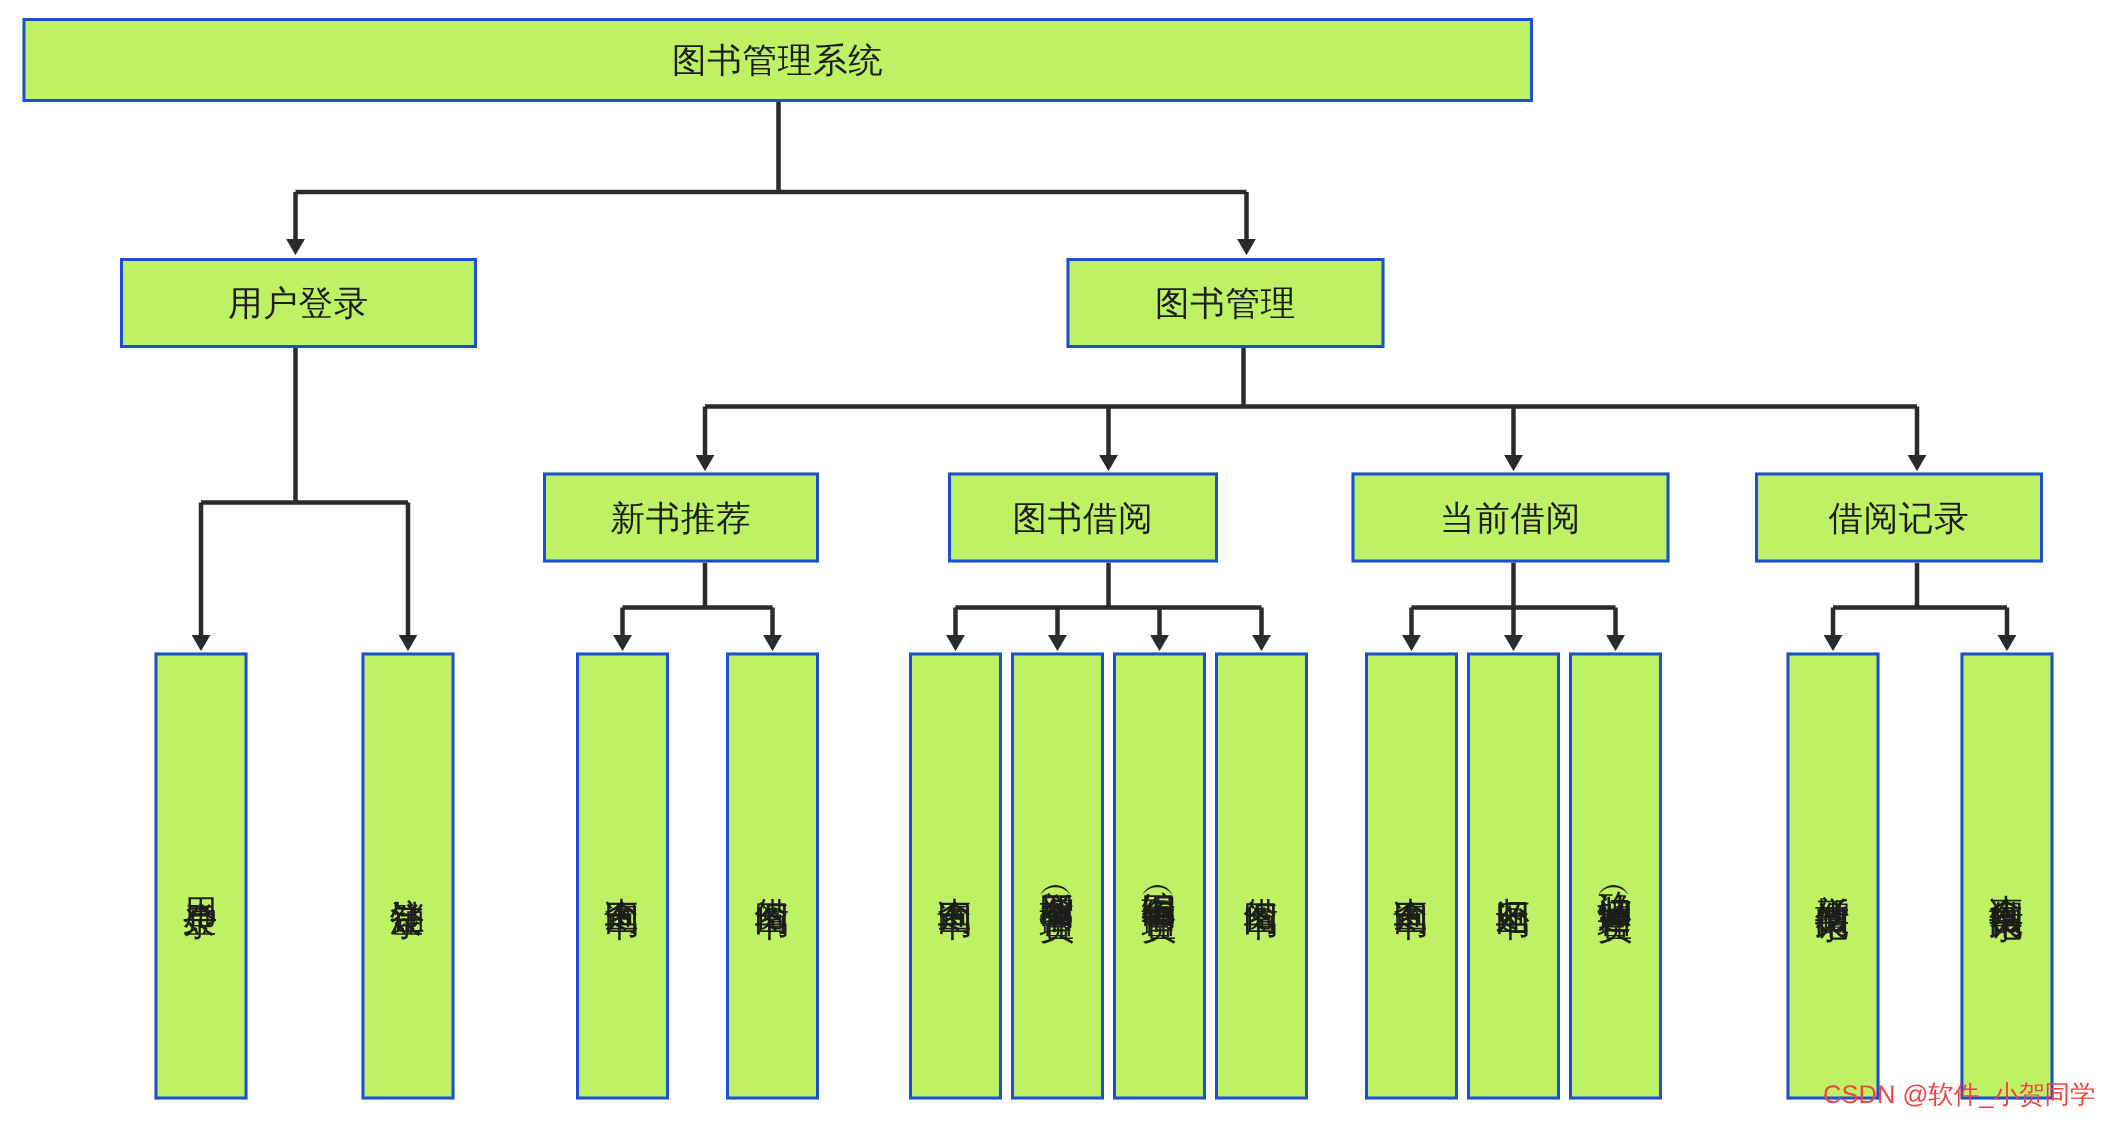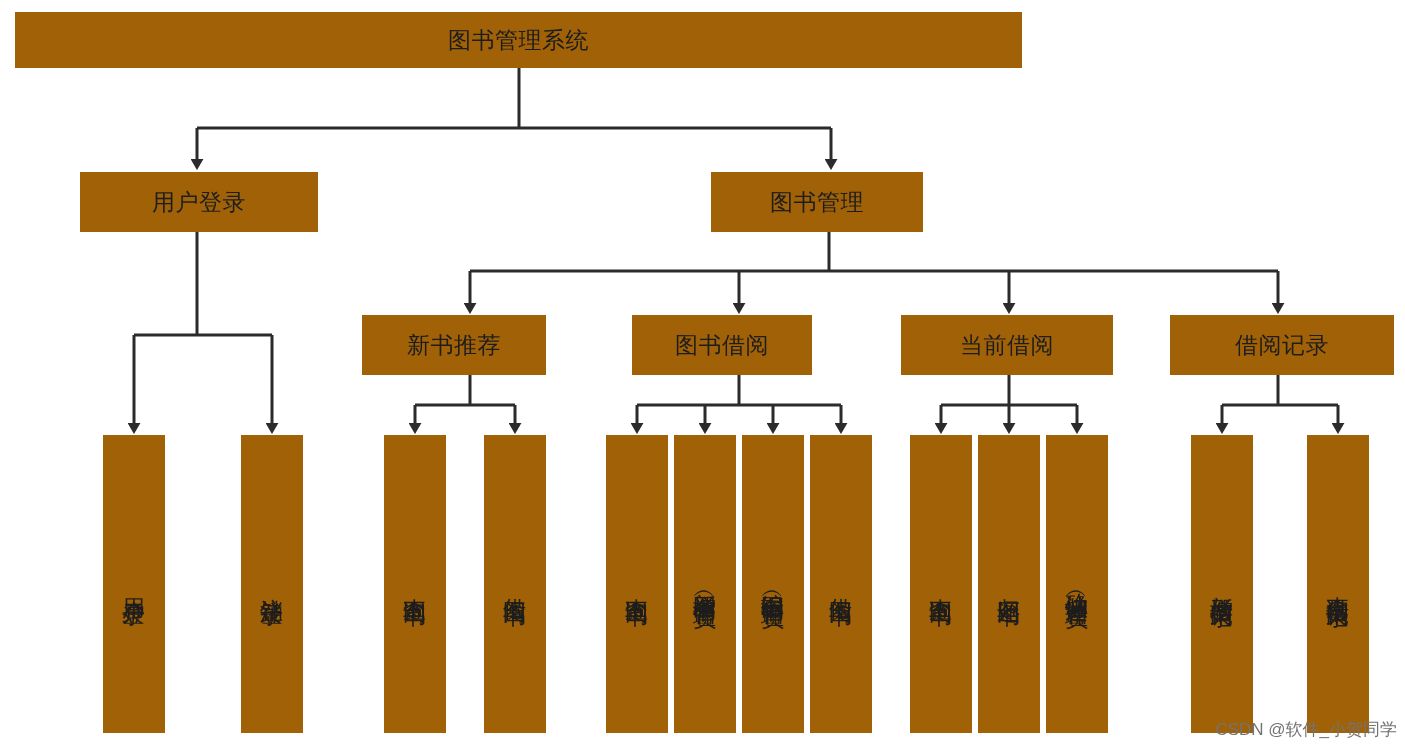--- a/index.html
+++ b/index.html
@@ -23,22 +23,22 @@
     position: absolute;
     left: 0;
     top: 0;
     width: 1405px;
     height: 747px;
     pointer-events: none;
   }
   .node {
     position: absolute;
     box-sizing: border-box;
-    background: #a16207;
-    border: 2px solid #a16207;
+    background: #bef264;
+    border: 2px solid #1d4ed8;
     display: flex;
     align-items: center;
     justify-content: center;
     z-index: 3;
   }
   .node-label {
     display: block;
     text-align: center;
     color: #1d1d1d;
     letter-spacing: 0.5px;
@@ -64,21 +64,21 @@
     font-size: 23px;
     line-height: 1.22;
     letter-spacing: 2px;
     max-height: 100%;
   }
   .watermark {
     position: absolute;
     right: 8px;
     bottom: 6px;
     font-size: 17px;
-    color: #737373;
+    color: #ef4444;
     z-index: 8;
     white-space: nowrap;
     user-select: none;
   }
 </style>
 </head>
 <body>
 
 <div id="diagram-canvas">
 
@@ -150,21 +150,21 @@
 
   <div class="node horiz" style="left:362px; top:315px; width:184px; height:60px;">
     <span class="node-label">新书推荐</span>
   </div>
   <div class="node horiz" style="left:632px; top:315px; width:180px; height:60px;">
     <span class="node-label">图书借阅</span>
   </div>
   <div class="node horiz" style="left:901px; top:315px; width:212px; height:60px;">
     <span class="node-label">当前借阅</span>
   </div>
-  <div class="node horiz" style="left:1170px; top:315px; width:224px; height:60px;">
+  <div class="node horiz" style="left:1170px; top:315px; width:192px; height:60px;">
     <span class="node-label">借阅记录</span>
   </div>
 
   <div class="node vert" style="left:103px; top:435px; width:62px; height:298px;">
     <span class="node-label">用户登录</span>
   </div>
   <div class="node vert" style="left:241px; top:435px; width:62px; height:298px;">
     <span class="node-label">注销登录</span>
   </div>
 

